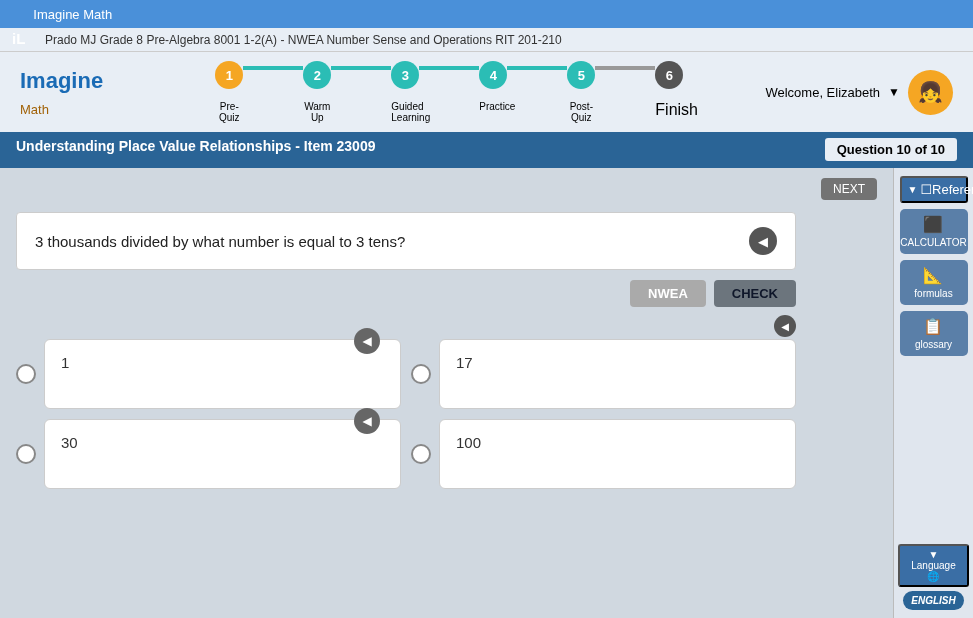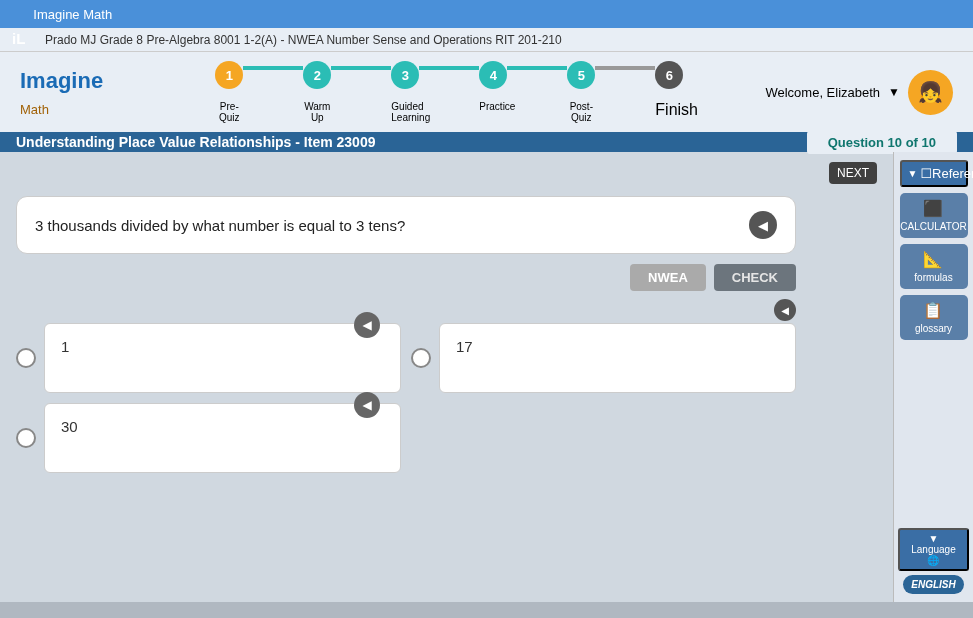--- a/index.html
+++ b/index.html
@@ -123,23 +123,23 @@
       justify-content: center;
       font-size: 20px;
     }
 
     
     .question-banner {
       background: #2a6496;
       color: white;
       padding: 6px 16px;
       display: flex;
-      align-items: center;
+      align-items: flex-start;
       justify-content: space-between;
-      height: 20px;
+      height: 36px;
     }
     .speaker-btn {
       width: 28px;
       height: 28px;
       background: #555;
       border-radius: 50%;
       display: flex;
       align-items: center;
       justify-content: center;
       color: white;
@@ -157,21 +157,21 @@
     .content-area {
       flex: 1;
       padding: 10px 16px;
       position: relative;
     }
 
     
     .question-box {
       background: white;
       border: 1px solid #ccc;
-      border-radius: 11px;
+      border-radius: 4px;
       padding: 14px 18px;
       font-size: 15px;
       color: #222;
       margin-bottom: 10px;
       display: flex;
       align-items: center;
       justify-content: space-between;
       max-width: 780px;
     }
 
@@ -188,21 +188,21 @@
       color: white;
       border: none;
       padding: 6px 18px;
       border-radius: 4px;
       font-size: 13px;
       cursor: pointer;
       font-weight: bold;
     }
     .btn-check {
       background: #6c757d;
-      color: #e5e5e5;
+      color: #0f172a;
       border: none;
       padding: 6px 18px;
       border-radius: 4px;
       font-size: 13px;
       cursor: pointer;
       font-weight: bold;
     }
 
     
     .answers-grid {
@@ -284,31 +284,31 @@
       display: flex;
       flex-direction: column;
       align-items: center;
       gap: 3px;
     }
     .sidebar-btn .icon-area {
       font-size: 16px;
     }
 
     .next-btn {
-      background: #404040;
+      background: #737373;
       color: white;
       border: none;
       padding: 4px 10px;
       border-radius: 4px;
       font-size: 12px;
       cursor: pointer;
       display: flex;
       align-items: center;
       gap: 4px;
-      width: 48px;
+      width: 56px;
       justify-content: center;
       margin-bottom: 6px;
     }
 
     .ref-header {
       background: #3a6ea5;
       color: white;
       font-size: 10px;
       padding: 4px 6px;
       border-radius: 3px;
@@ -432,21 +432,21 @@
 
   <div class="welcome-area">
     <span style="font-size:13px;">Welcome, Elizabeth</span>
     <span style="cursor:pointer; font-size:12px;">▼</span>
     <div class="avatar">👧</div>
   </div>
 </div>
 
 <div class="question-banner">
   <span style="font-size:14px; font-weight:bold;">Understanding Place Value Relationships - Item 23009</span>
-  <span style="background:#e8eef5; color:#0f766e; padding:4px 21px; border-radius:3px; font-size:13px; font-weight:bold;margin-left:31px;">Question 10 of 10</span>
+  <span style="background:#e8eef5; color:#000000; padding:4px 12px; border-radius:3px; font-size:13px; font-weight:bold;margin-left:31px;">Question 10 of 10</span>
 </div>
 
 <div class="main-content">
 
   <div class="content-area">
 
     <div style="display:flex; justify-content:flex-end; margin-bottom:6px;">
       <button class="next-btn">NEXT</button>
     </div>
 
@@ -482,20 +482,26 @@
       </div>
 
       <div class="answer-option">
         <div class="answer-radio"></div>
         <div class="answer-box">
           <div class="answer-speaker">◀</div>
           <span class="answer-number">30</span>
         </div>
       </div>
 
+      <div class="answer-option">
+        <div class="answer-radio"></div>
+        <div class="answer-box">
+          <span class="answer-number">100</span>
+        </div>
+      </div>
 
     </div>
   </div>
 
   <div class="right-sidebar">
 
     <button class="ref-header">
       <span>▼</span>
       <span style="font-size:13px;">☐Reference</span>
     </button>

